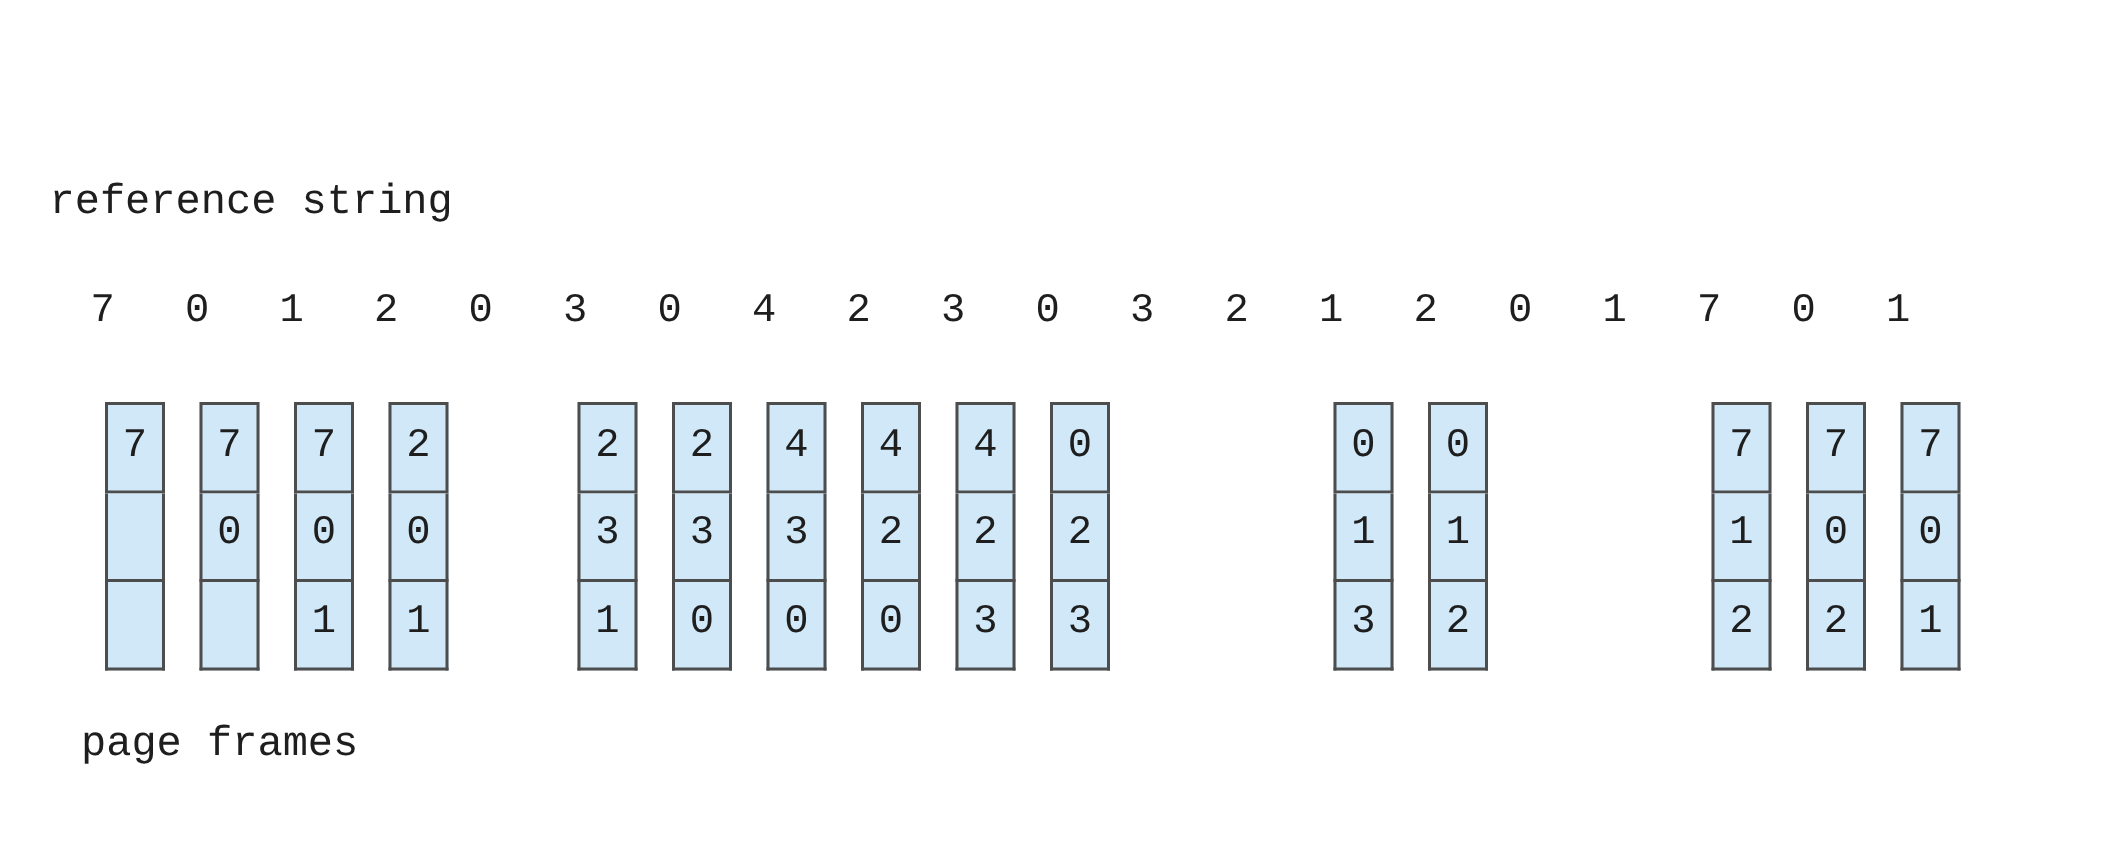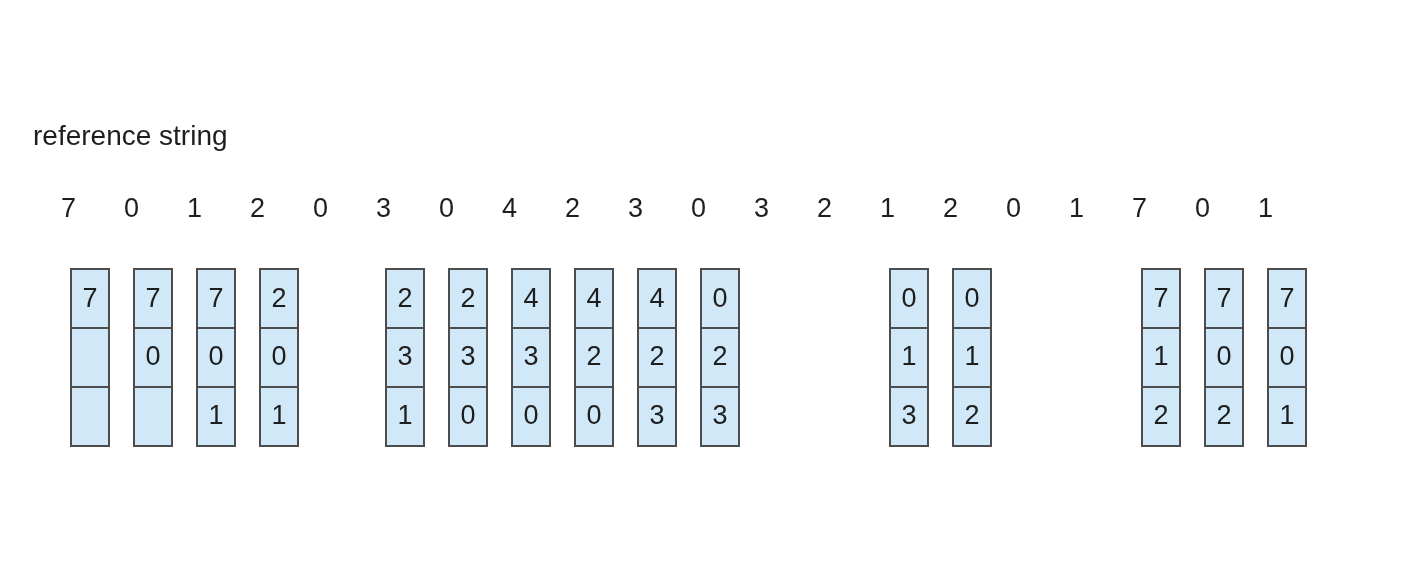--- a/index.html
+++ b/index.html
@@ -12,21 +12,21 @@
   html, body {
     margin: 0;
     padding: 0;
     background: var(--bg);
   }
   .canvas {
     position: relative;
     width: 1416px;
     height: 566px;
     background: var(--bg);
-    font-family: Liberation Sans, sans-serif;
+    font-family: Liberation Mono, monospace;
     color: var(--text);
     overflow: hidden;
   }
   .ref-label {
     position: absolute;
     left: 33px;
     top: 120px;
     font-size: 28px;
     line-height: 32px;
     color: var(--text);
@@ -222,13 +222,14 @@
       </div>
       <div class="frame-slot">
         <div class="frame-col">
           <div class="frame-cell">7</div>
           <div class="frame-cell">0</div>
           <div class="frame-cell">1</div>
         </div>
       </div>
     </div>
 
+  <div class="frames-label">page frames</div>
 </div>
 
 </body></html>

